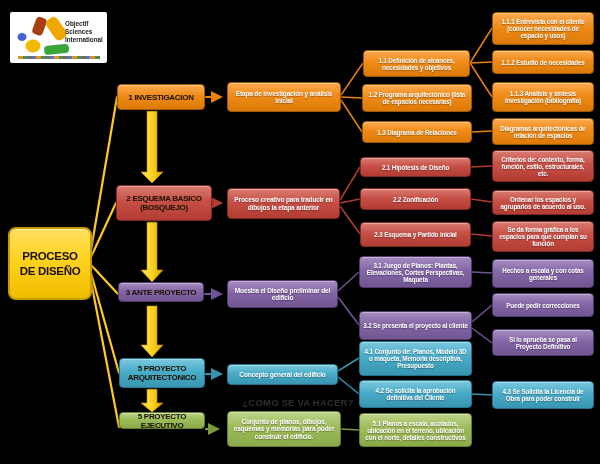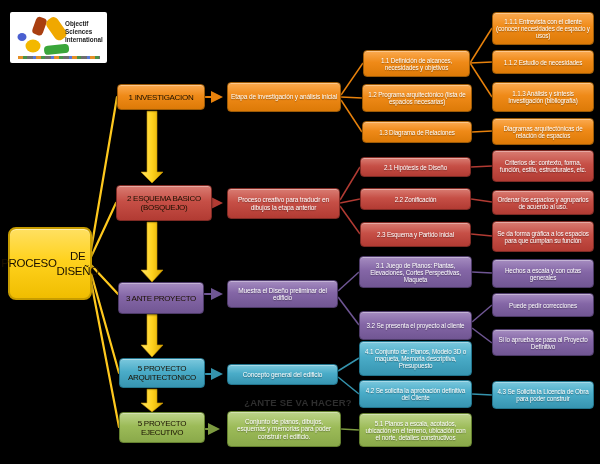--- a/index.html
+++ b/index.html
@@ -3,36 +3,36 @@
 <meta charset="utf-8">
 <style>
   html,body{margin:0;padding:0;background:#000;}
   #canvas{position:relative;width:600px;height:464px;background:#000;overflow:hidden;
           font-family:"Liberation Sans",sans-serif;}
   svg.wires{position:absolute;left:0;top:0;width:600px;height:464px;}
 
   
   .bx{position:absolute;box-sizing:border-box;border-radius:4px;display:flex;
       align-items:center;justify-content:center;text-align:center;
-      color:#fff;font-weight:normal;padding:1px 3px;letter-spacing:-0.15px;
+      color:#fff;font-weight:bold;padding:1px 3px;letter-spacing:-0.15px;
       box-shadow:inset 0 1px 0 rgba(255,255,255,.35), 0 1px 2px rgba(0,0,0,.6);
       text-shadow:0 1px 1px rgba(0,0,0,.35);line-height:7px;font-size:6.3px;}
   .orange{background:linear-gradient(180deg,#fbaa50 0%,#ef8a18 45%,#dd7a07 100%);border:1px solid #9c5a06;}
   .red{background:linear-gradient(180deg,#d97c72 0%,#c64f46 45%,#b23b33 100%);border:1px solid #7e2a24;}
   .purple{background:linear-gradient(180deg,#a58cc0 0%,#8466a6 45%,#715693 100%);border:1px solid #4d3a68;}
   .teal{background:linear-gradient(180deg,#7bc8dd 0%,#4aacc8 45%,#3795b1 100%);border:1px solid #22758d;}
   .green{background:linear-gradient(180deg,#bdd48a 0%,#9cbb58 45%,#8aa94a 100%);border:1px solid #64802f;}
 
   .stage-bx{color:#1a1000;font-size:8px;line-height:9px;text-shadow:none;letter-spacing:-0.3px;}
   .desc-bx{font-size:6.5px;line-height:7.3px;}
 
   .root-bx{background:linear-gradient(180deg,#ffe062 0%,#ffd21e 45%,#f0bd00 100%);
            border:2px solid #c79c00;border-radius:8px;color:#1a1000;
-           font-size:11.5px;line-height:15px;letter-spacing:-0.3px;
-           text-shadow:none;box-shadow:inset 0 1px 0 rgba(255,255,255,.5),0 2px 3px rgba(0,0,0,.6);}
+           font-size:11.5px;line-height:15px;letter-spacing:-0.3px;flex-direction:column;
+           text-shadow:none;box-shadow:inset 0 1px 0 rgba(255,255,255,.5),0 2px 3px rgba(0,0,0,.6);text-align:right;}
 
   .hidden-heading{position:absolute;left:219px;top:397px;width:158px;height:13px;
                   color:#2e2e2e;font-weight:bold;font-size:9.5px;text-align:center;
                   letter-spacing:.2px;overflow:hidden;}
 
   
   .logo{position:absolute;left:10px;top:12px;width:97px;height:51px;background:#fff;
         border-radius:2px;}
   .logo-text{position:absolute;left:55px;top:8px;color:#1c1c1c;font-weight:bold;
              font-size:6.3px;line-height:7.8px;}
@@ -141,31 +141,31 @@
     <div class="tagline"></div>
   </div>
 
   <div class="bx root-bx" style="left:8px;top:227px;width:84px;height:73px;">
     <span>PROCESO</span>
     <span>DE DISEÑO</span>
   </div>
 
   <div class="bx orange stage-bx" style="left:117px;top:84px;width:88px;height:26px;">1 INVESTIGACION</div>
   <div class="bx red stage-bx" style="left:116px;top:185px;width:96px;height:36px;">2 ESQUEMA BASICO (BOSQUEJO)</div>
-  <div class="bx purple stage-bx" style="left:118px;top:282px;width:86px;height:32px;">3 ANTE PROYECTO</div>
+  <div class="bx purple stage-bx" style="left:118px;top:282px;width:86px;height:20px;">3 ANTE PROYECTO</div>
   <div class="bx teal stage-bx" style="left:119px;top:358px;width:86px;height:30px;">5 PROYECTO ARQUITECTONICO</div>
-  <div class="bx green stage-bx" style="left:119px;top:412px;width:86px;height:31px;">5 PROYECTO EJECUTIVO</div>
+  <div class="bx green stage-bx" style="left:119px;top:412px;width:86px;height:17px;">5 PROYECTO EJECUTIVO</div>
 
   <div class="bx orange desc-bx" style="left:227px;top:82px;width:114px;height:30px;">Etapa de investigación y análisis inicial</div>
   <div class="bx red desc-bx" style="left:227px;top:188px;width:113px;height:31px;">Proceso creativo para traducir en dibujos la etapa anterior</div>
   <div class="bx purple desc-bx" style="left:227px;top:280px;width:111px;height:28px;">Muestra el Diseño preliminar del edificio</div>
   <div class="bx teal desc-bx" style="left:227px;top:364px;width:111px;height:21px;">Concepto general del edificio</div>
   <div class="bx green desc-bx" style="left:227px;top:411px;width:114px;height:36px;">Conjunto de planos, dibujos, esquemas y memorias para poder construir el edificio.</div>
 
-  <div class="hidden-heading">¿ANTE SE VA HACER?</div>
+  <div class="hidden-heading">¿COMO SE VA HACER?</div>
 
   <div class="bx orange" style="left:363px;top:50px;width:107px;height:27px;">1.1  Definición de alcances, necesidades y objetivos</div>
   <div class="bx orange" style="left:362px;top:84px;width:110px;height:28px;">1.2 Programa arquitectónico  (lista de espacios necesarias)</div>
   <div class="bx orange" style="left:362px;top:121px;width:110px;height:22px;">1.3 Diagrama de Relaciones</div>
   <div class="bx red" style="left:360px;top:157px;width:111px;height:20px;">2.1 Hipótesis de Diseño</div>
   <div class="bx red" style="left:360px;top:188px;width:111px;height:22px;">2.2 Zonificación</div>
   <div class="bx red" style="left:360px;top:222px;width:111px;height:25px;">2.3 Esquema y Partido inicial</div>
   <div class="bx purple" style="left:359px;top:256px;width:113px;height:32px;">3.1  Juego de Planos: Plantas, Elevaciones, Cortes Perspectivas, Maqueta</div>
   <div class="bx purple" style="left:359px;top:311px;width:113px;height:29px;">3.2 Se presenta el proyecto al cliente</div>
   <div class="bx teal" style="left:359px;top:341px;width:113px;height:35px;">4.1 Conjunto de: Planos, Modelo 3D o maqueta, Memoria descriptiva, Presupuesto</div>

